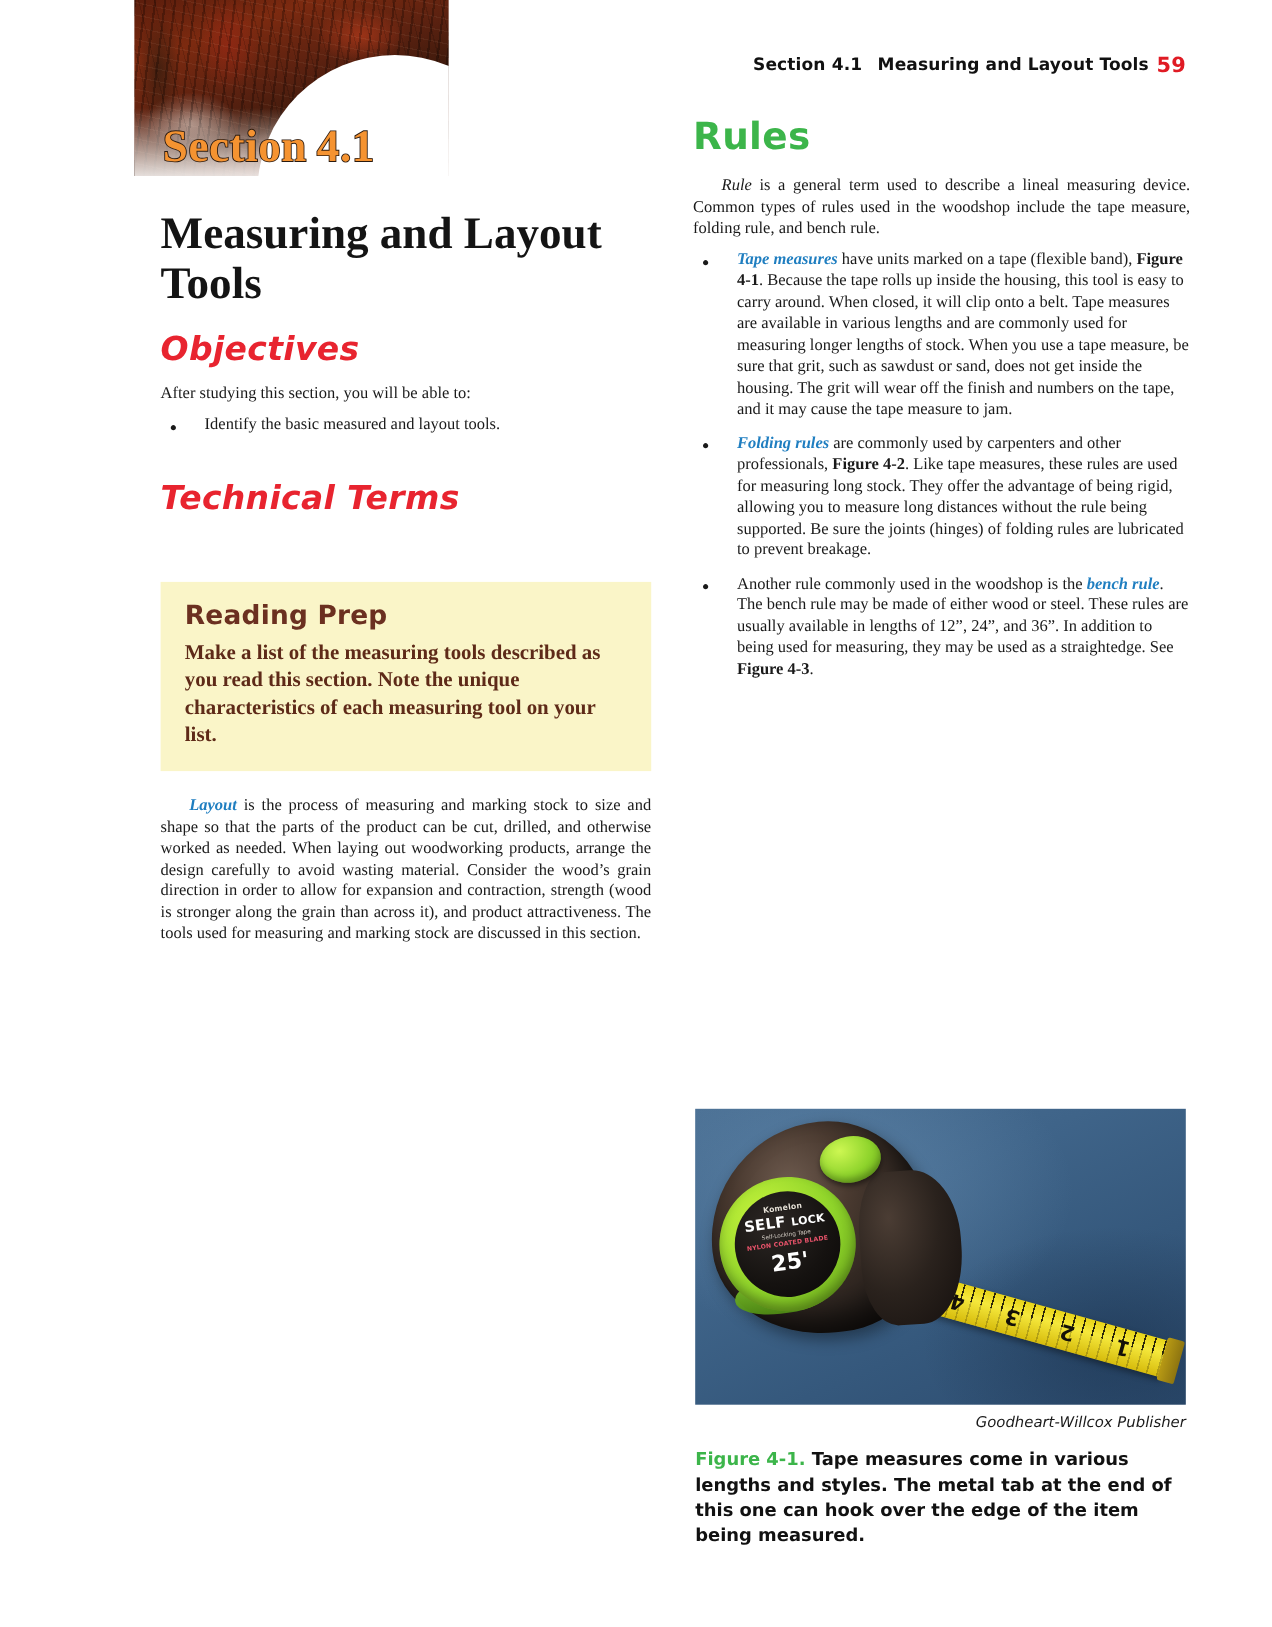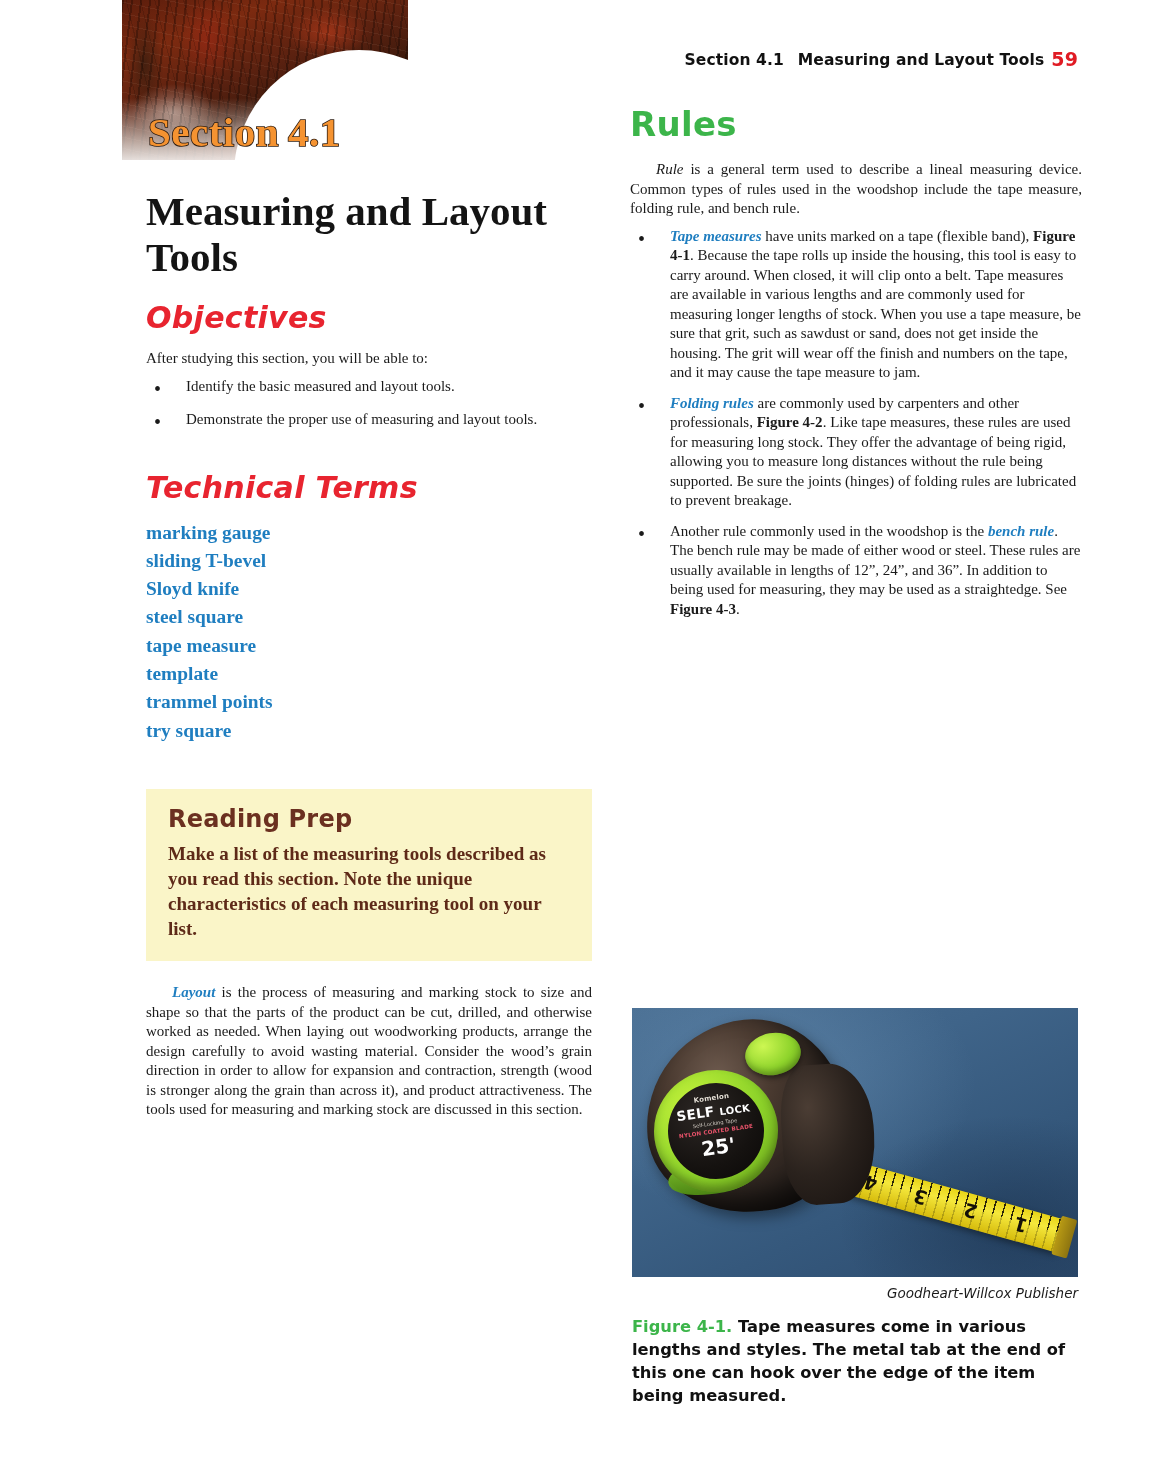--- a/index.html
+++ b/index.html
@@ -396,35 +396,24 @@
   <span>Section</span><span class="num">4.1</span>
 </div>
 <h1 class="page-title">Measuring and Layout Tools</h1>
 
 <div class="col-left">
 
   <h2 class="hd-red">Objectives</h2>
   <p class="body-text">After studying this section, you will be able to:</p>
   <ul class="bul">
     <li>Identify the basic measured and layout tools.</li>
-    <li>Demonstrate the proper use of measuring and layout tools.</li>
   </ul>
 
   <h2 class="hd-red" style="margin-top:40px">Technical Terms</h2>
   <div class="terms">
-    <div class="tcol">
-      <div class="term">marking gauge</div>
-      <div class="term">sliding T-bevel</div>
-      <div class="term">Sloyd knife</div>
-      <div class="term">steel square</div>
-      <div class="term">tape measure</div>
-      <div class="term">template</div>
-      <div class="term">trammel points</div>
-      <div class="term">try square</div>
-    </div>
   </div>
 
   <div class="prep">
     <div class="prep-title">Reading Prep</div>
     <div class="prep-body">Make a list of the measuring tools described as you read this section. Note the unique characteristics of each measuring tool on your list.</div>
   </div>
 
   <p class="body-text just layout-para">
     <span style="display:inline-block;width:26px"></span><span class="kterm">Layout</span><span> is the process of measuring and marking stock to size and shape so that the parts of the product can be cut, drilled, and otherwise worked as needed. When laying out woodworking products, arrange the design carefully to avoid wasting material. Consider the wood’s grain direction in order to allow for expansion and contraction, strength (wood is stronger along the grain than across it), and product attractiveness. The tools used for measuring and marking stock are discussed in this section.</span>
   </p>

